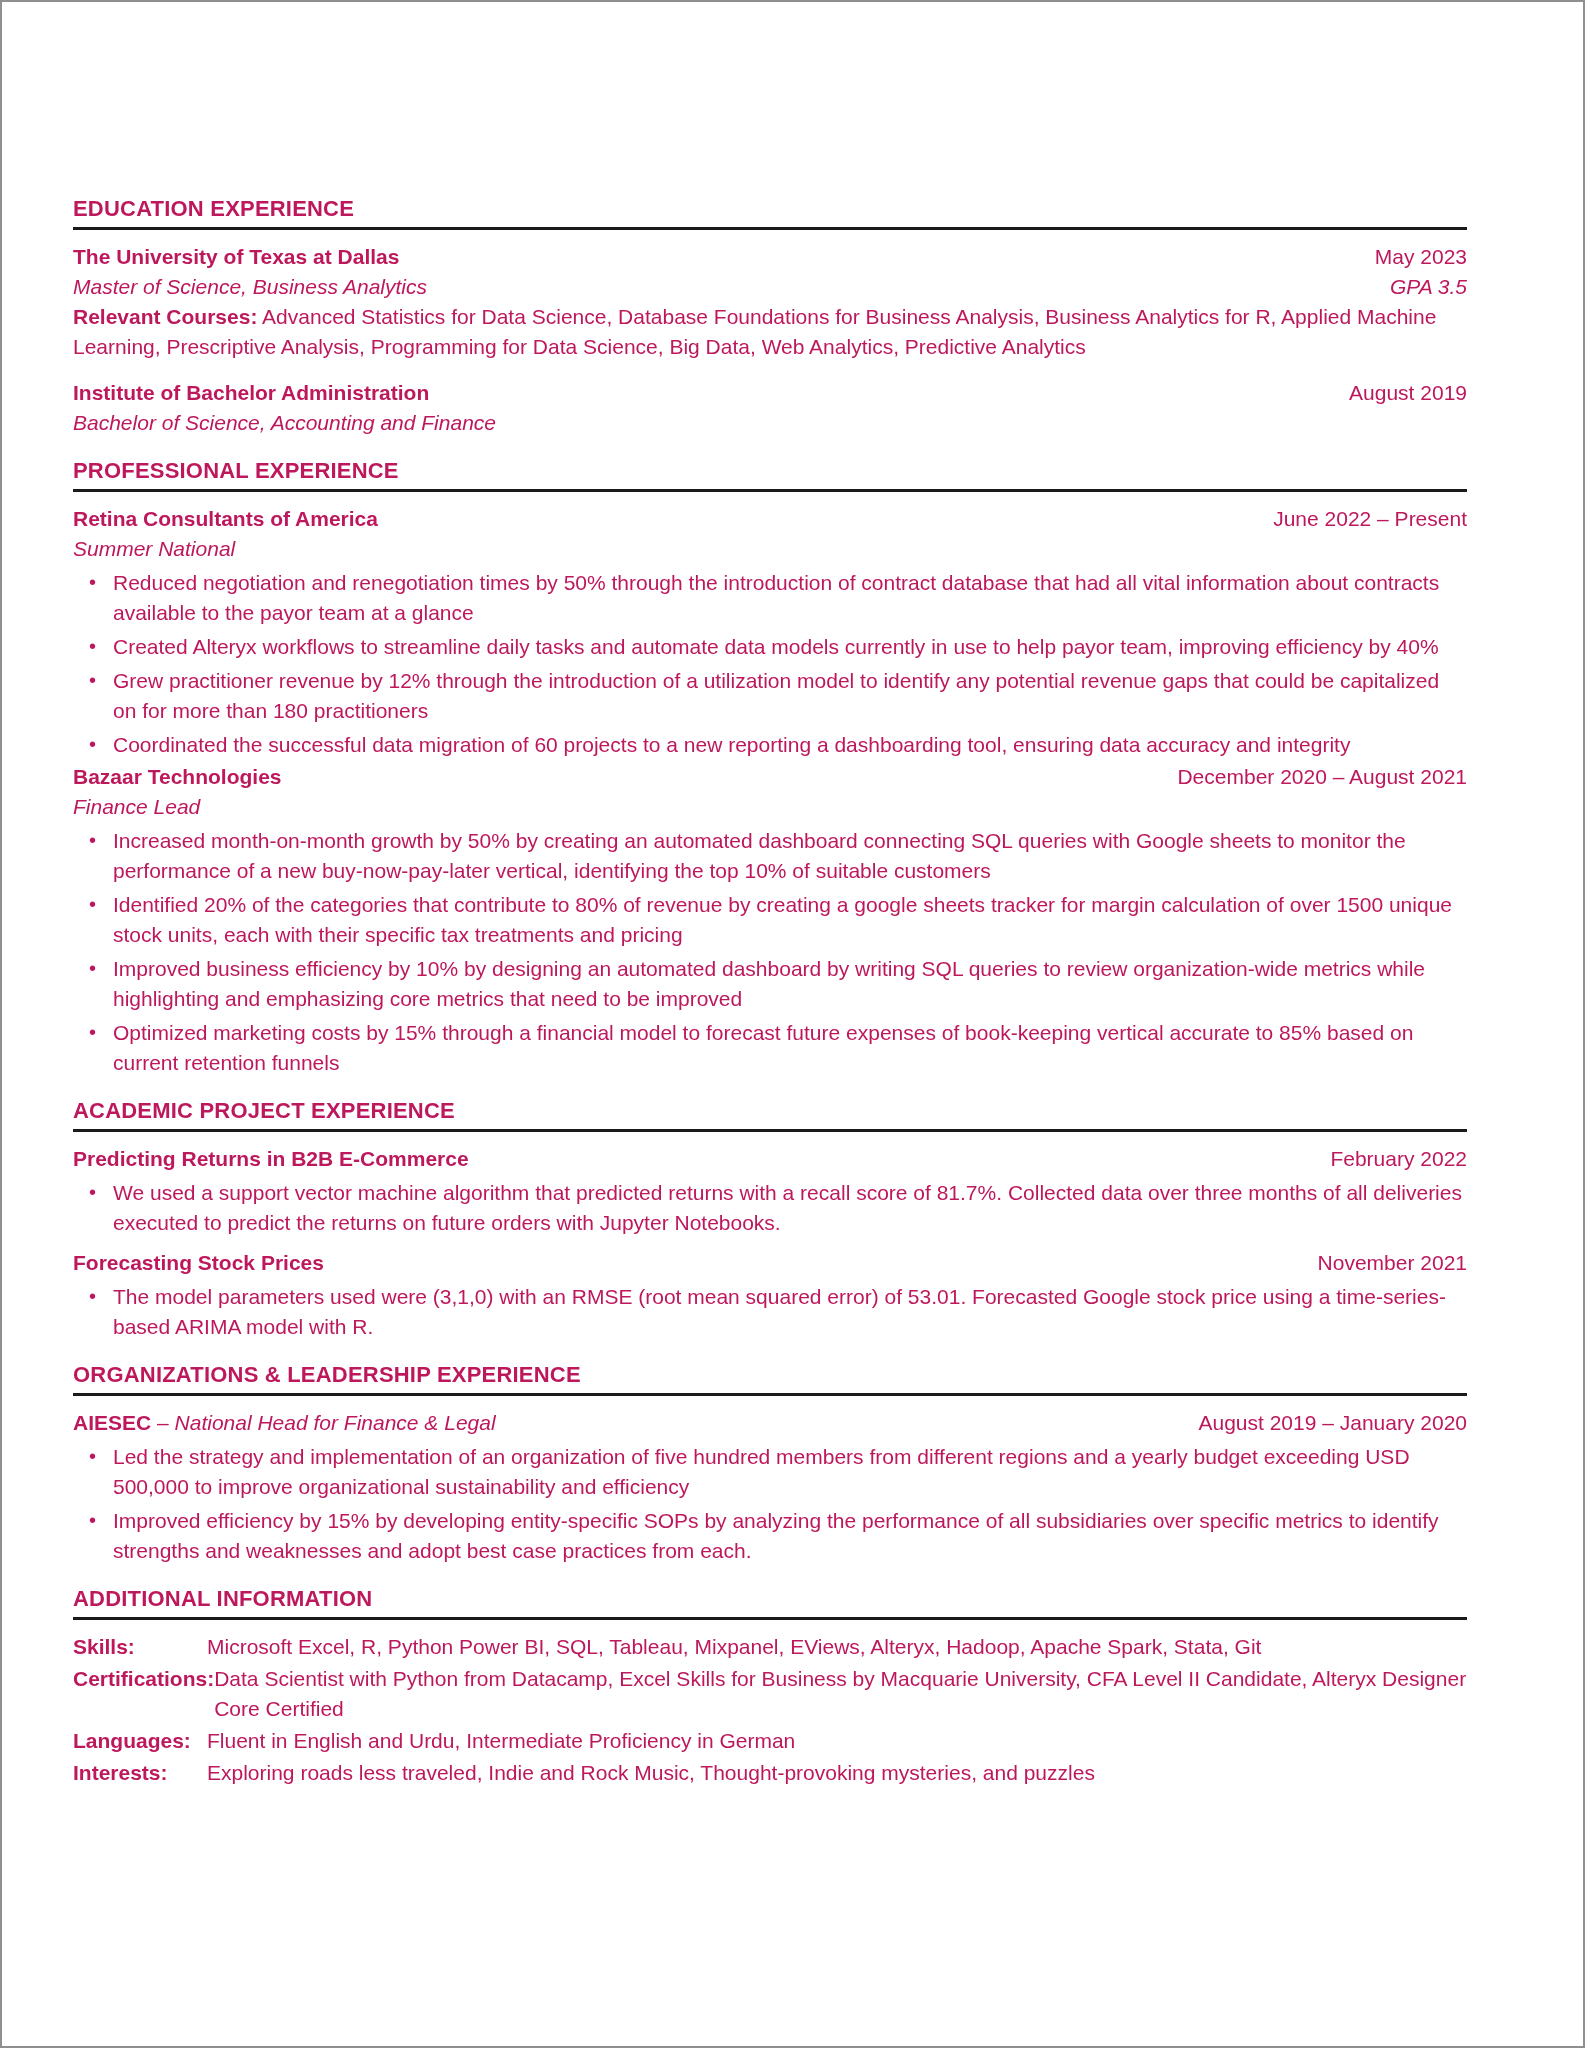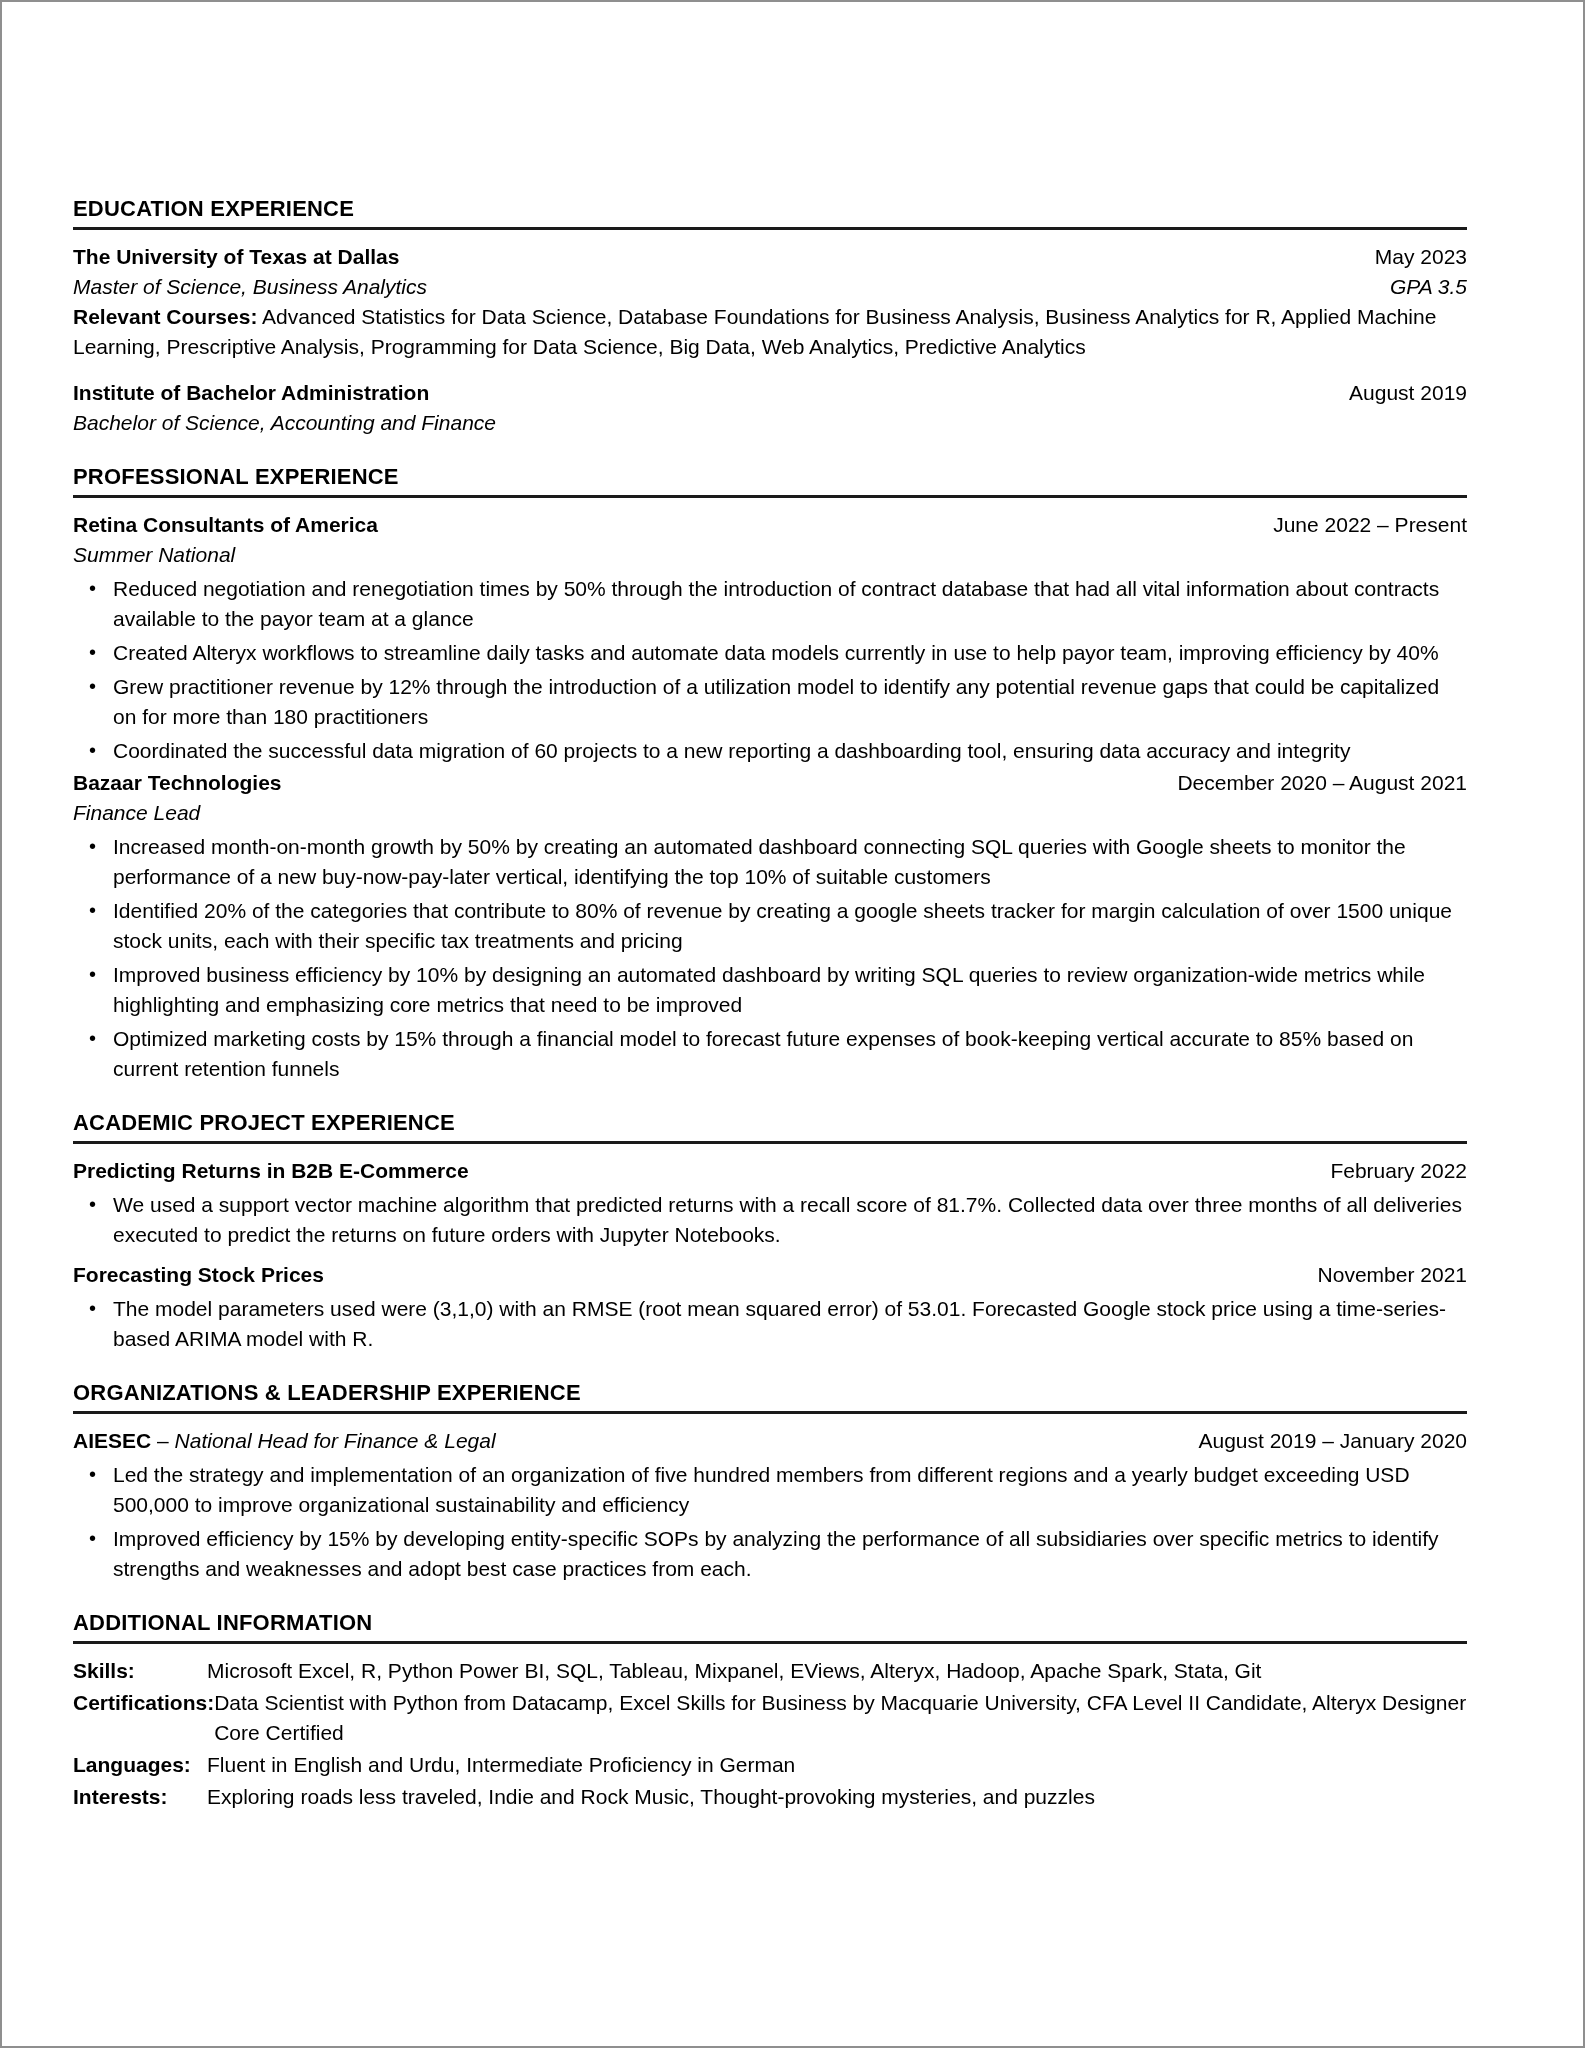--- a/index.html
+++ b/index.html
@@ -5,31 +5,31 @@
   html, body { margin: 0; padding: 0; background: #ffffff; }
   .sheet {
     position: relative;
     width: 1585px;
     height: 2048px;
     box-sizing: border-box;
     background: #ffffff;
     border: 2px solid #8f8f8f;
     overflow: hidden;
     font-family: "Liberation Sans", sans-serif;
-    color: #000000;
+    color: #be185d;
   }
   .content {
     position: absolute;
     left: 71px;
     top: 194px;
     width: 1394px;
     font-size: 21px;
     line-height: 30px;
   }
-  .sec { margin-top: 26px; }
+  .sec { margin-top: 20px; }
   .sec:first-child { margin-top: 0; }
   .sec-head {
     font-weight: bold;
     font-size: 22px;
     line-height: 26px;
     padding-bottom: 5px;
     border-bottom: 3px solid #1a1a1a;
     margin-bottom: 12px;
     letter-spacing: 0.2px;
   }

